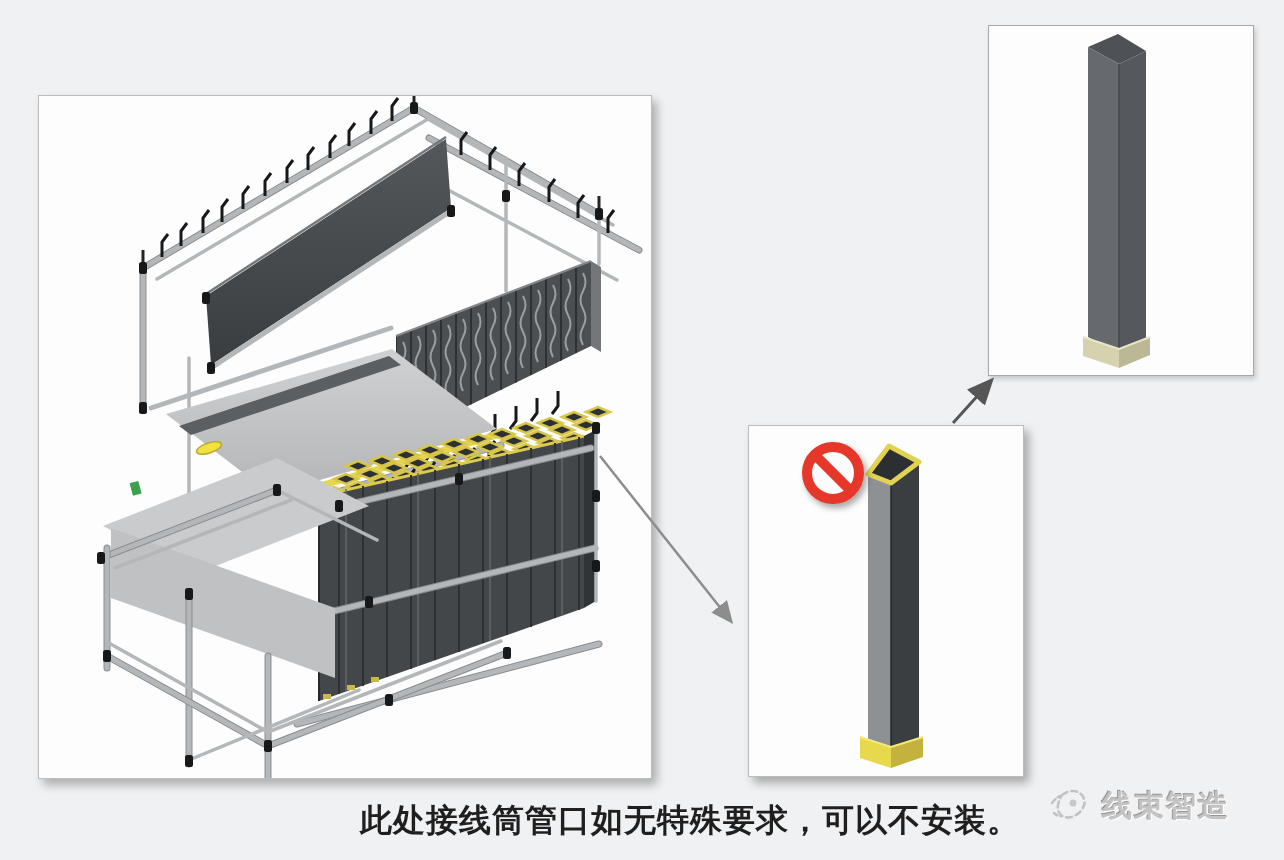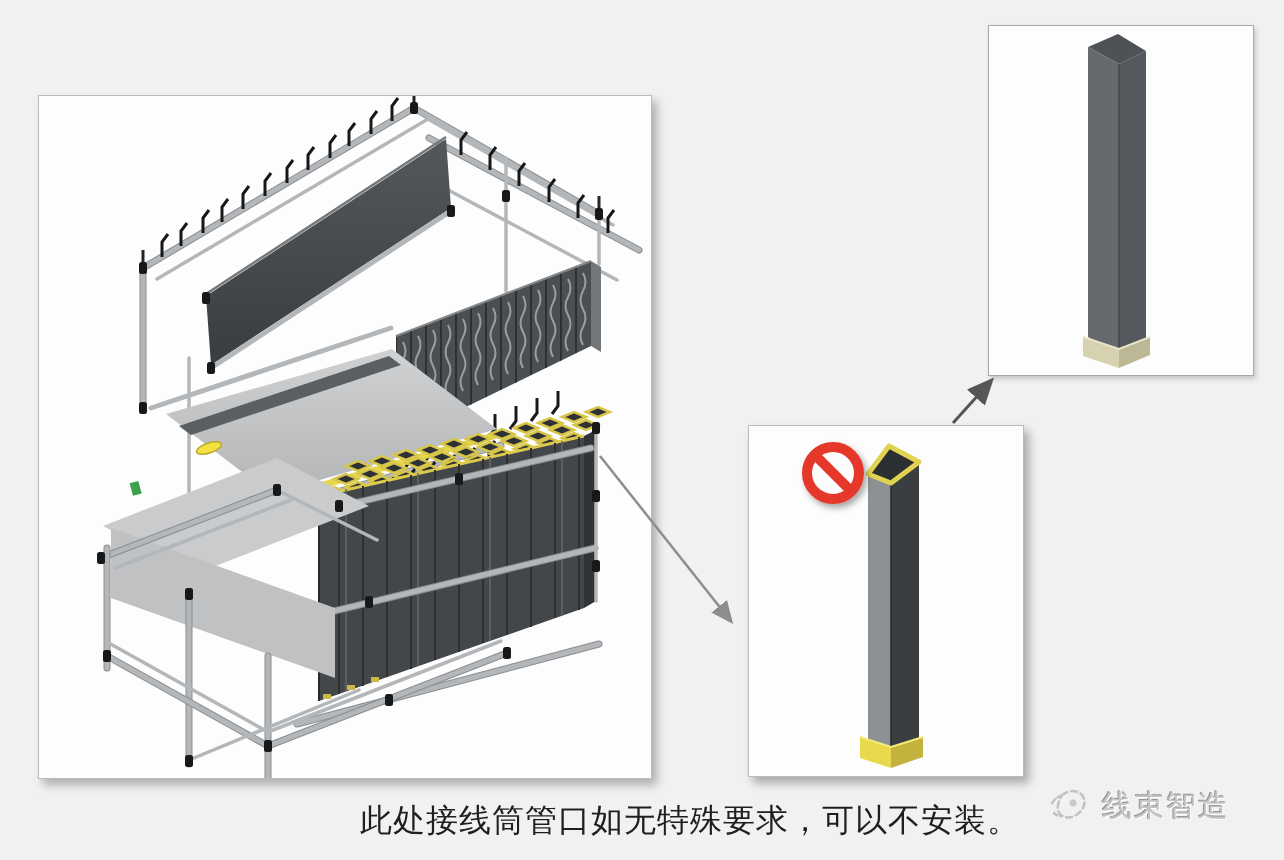--- a/index.html
+++ b/index.html
@@ -8,25 +8,25 @@
     background:#f0f1f2;
     font-family:"Liberation Sans","DejaVu Sans",sans-serif;
   }
   .panel{position:absolute;background:#fdfdfe;border:1px solid #bcbcbc;}
   #main-panel{left:38px;top:95px;width:612px;height:682px;box-shadow:5px 6px 9px rgba(0,0,0,.28);}
   #detail-no{left:748px;top:425px;width:274px;height:350px;box-shadow:5px 6px 9px rgba(0,0,0,.30);}
   #detail-plain{left:988px;top:25px;width:264px;height:349px;border-color:#a9a9a9;box-shadow:2px 3px 5px rgba(0,0,0,.18);}
   #caption{
     position:absolute;left:360px;top:800px;width:720px;height:44px;
     font-family:"Liberation Serif","DejaVu Serif",serif;
-    font-size:32px;line-height:40px;color:#1f1f1f;letter-spacing:1px;white-space:nowrap;
+    font-size:32px;line-height:40px;color:#1f1f1f;letter-spacing:1px;white-space:nowrap;font-weight:bold;
   }
   #watermark{position:absolute;left:1048px;top:780px;width:230px;height:52px;display:flex;align-items:center;gap:8px;}
   #watermark .wm-text{
-    font-size:30px;font-weight:normal;color:#c3c3c3;letter-spacing:2px;white-space:nowrap;
+    font-size:30px;font-weight:bold;color:#c3c3c3;letter-spacing:2px;white-space:nowrap;
     text-shadow:1px 1px 0 #ffffff,-1px -1px 0 #969696;
   }
   svg{display:block;}
   .pl{stroke:#b4b7b9;stroke-width:5;stroke-linecap:round;fill:none;}
   .pd{stroke:#8a8d90;stroke-width:7;stroke-linecap:round;fill:none;}
   .pt{stroke:#b4b7b9;stroke-width:3.5;stroke-linecap:round;fill:none;}
   .dv{stroke:#2e3134;stroke-width:2;}
   .hl{stroke:#63676a;stroke-width:1.5;}
   #arrow-layer{position:absolute;left:0;top:0;pointer-events:none;}
 </style>

